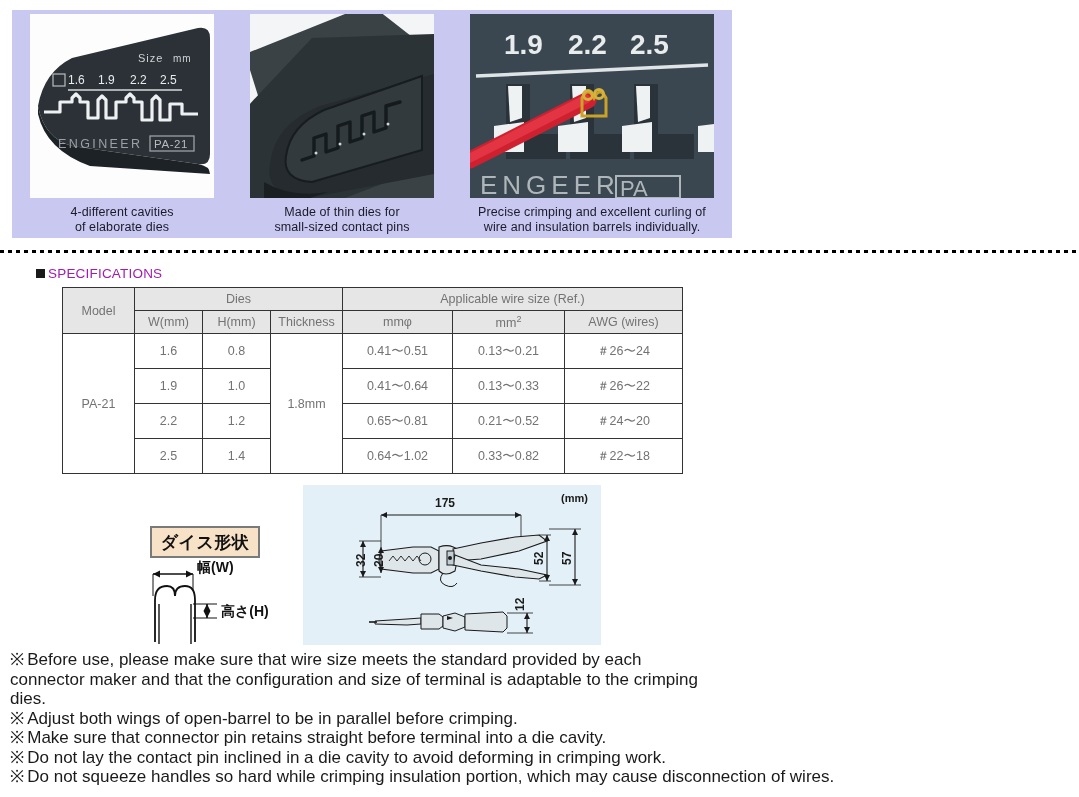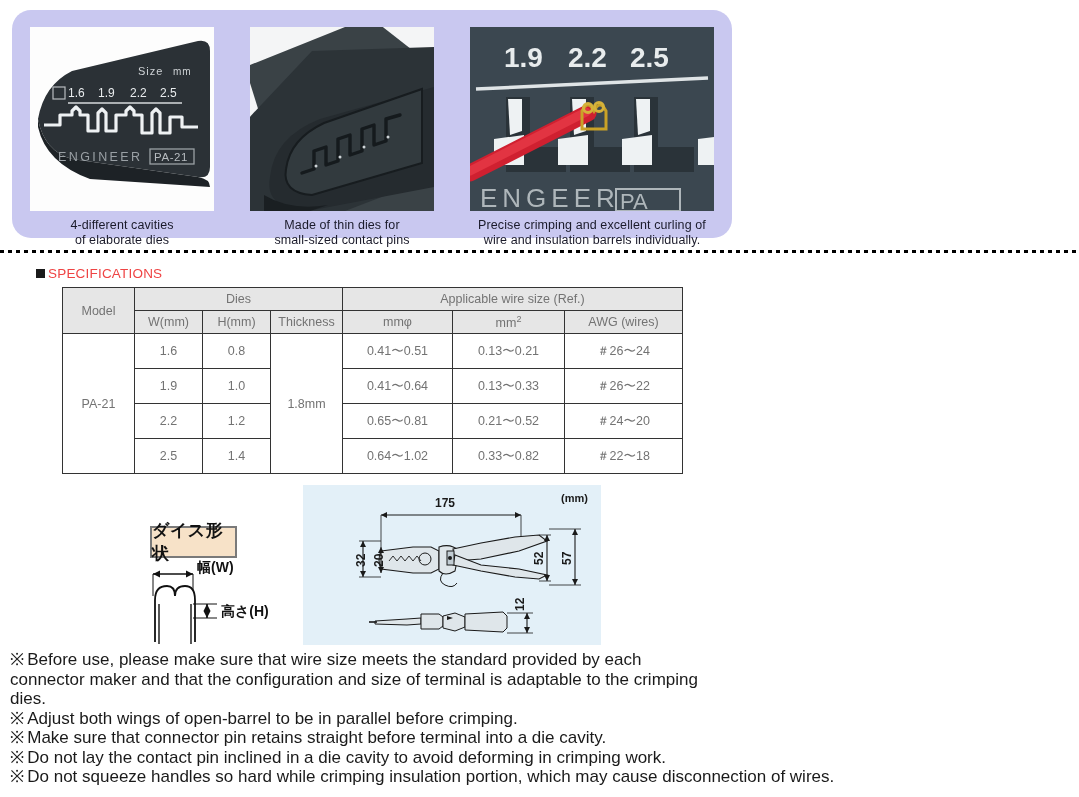--- a/index.html
+++ b/index.html
@@ -17,24 +17,23 @@
     background: #ffffff;
   }
 
   
   .feature-panel {
     position: absolute;
     left: 12px; top: 10px;
     width: 720px; height: 228px;
     background: #c9c8f0;
     display: flex;
-    align-items: flex-start;
+    align-items: center;
     justify-content: space-between;
     padding: 17px 18px;
-    border-radius: 19px;
   }
   .feature {
     display: flex;
     flex-direction: column;
     align-items: center;
   }
   .photo {
     background: #ffffff;
     position: relative;
     overflow: hidden;
@@ -62,21 +61,21 @@
     height: 3px;
     background-image: repeating-linear-gradient(to right, #000 0 4px, transparent 4px 8px);
   }
 
   
   .spec-heading {
     position: absolute;
     left: 36px; top: 266px;
     font-size: 13.5px;
     letter-spacing: 0.2px;
-    color: #ef4444;
+    color: #a21caf;
     display: flex;
     align-items: center;
   }
   .sq {
     display: inline-block;
     width: 9px; height: 9px;
     background: #1a1a1a;
     margin-right: 3px;
   }
 
@@ -115,21 +114,21 @@
     position: absolute;
     left: 303px; top: 485px;
     width: 298px; height: 160px;
     background: #e3f0f8;
   }
   .draw-panel svg, .die-svg svg { display: block; }
 
   .die-badge {
     position: absolute;
     left: 150px; top: 526px;
-    width: 87px; height: 32px;
+    width: 110px; height: 32px;
     background: #f7e2c8;
     border: 2px solid #7a7a7a;
     display: flex;
     align-items: center;
     justify-content: center;
     font-size: 17px;
     font-weight: bold;
     color: #111;
     letter-spacing: 0.5px;
   }

